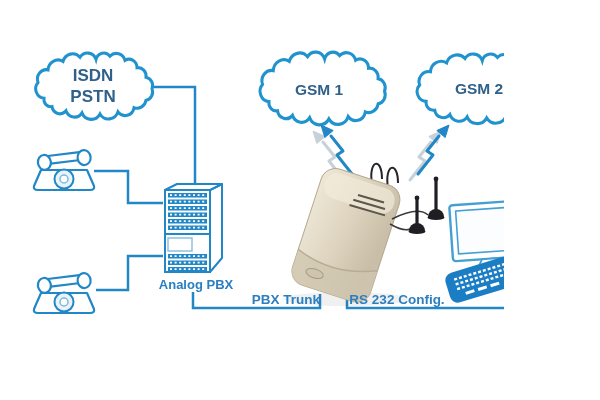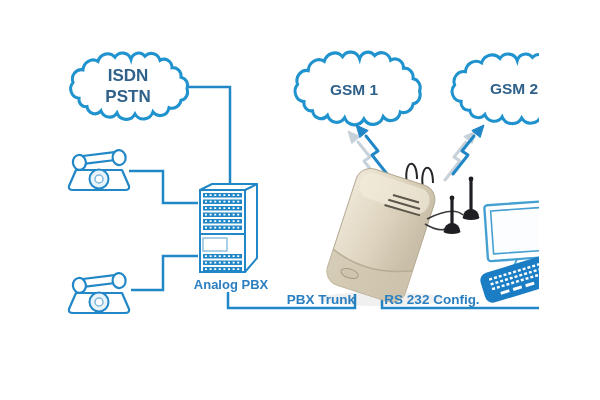--- a/index.html
+++ b/index.html
@@ -1,17 +1,17 @@
 <!DOCTYPE html>
 <html><head>
 <meta charset="utf-8">
 <style>
   html,body{margin:0;padding:0;background:#ffffff;}
   .stage{position:relative;width:504px;height:400px;background:#ffffff;overflow:hidden;
-         font-family:"Liberation Sans","DejaVu Sans",sans-serif;padding-left:35px;}
+         font-family:"Liberation Sans","DejaVu Sans",sans-serif;}
   svg{display:block;}
   text{font-family:"Liberation Sans","DejaVu Sans",sans-serif;font-weight:bold;}
   .cloud-text{fill:#30618a;}
   .label-text{fill:#2b7fc0;}
 </style>
 </head>
 <body>
 
 <div class="stage">
 <svg width="600" height="400" viewBox="0 0 600 400">

